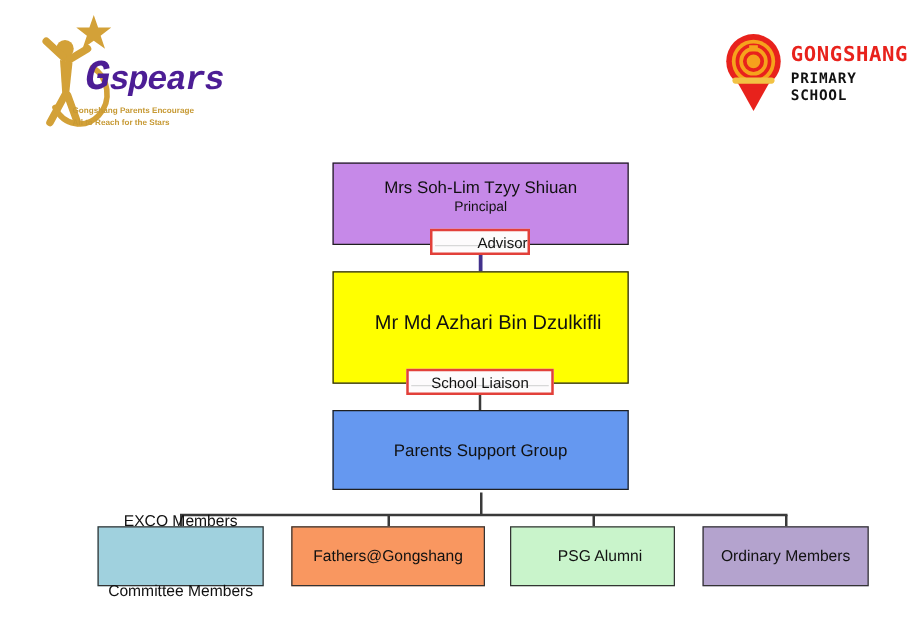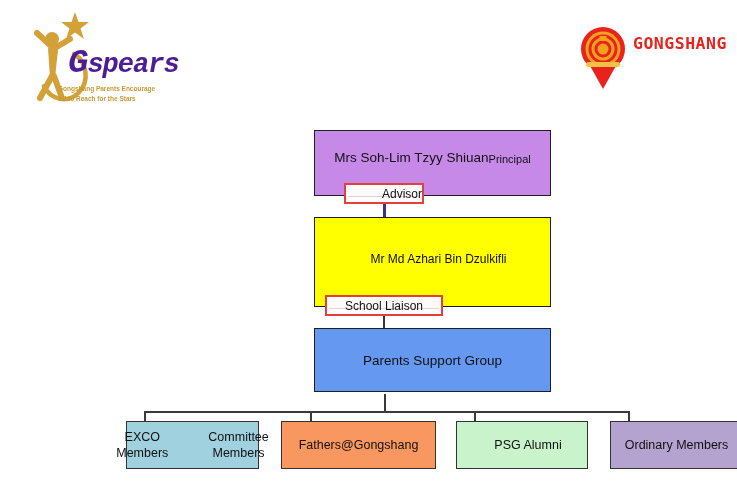--- a/index.html
+++ b/index.html
@@ -16,27 +16,27 @@
                color:#c79a35;font-weight:bold;}
 
   .school-logo{position:absolute;left:580px;top:26px;display:flex;align-items:flex-start;gap:7px;}
   .school-name{display:flex;flex-direction:column;margin-top:9px;}
   .school-name .l1{font-family:"DejaVu Sans Mono",monospace;font-weight:bold;
                    font-size:16.5px;color:#e8221c;letter-spacing:0.5px;line-height:1.05;}
   .school-name .l2{font-family:"DejaVu Sans Mono",monospace;font-weight:bold;
                    font-size:11.5px;color:#111;letter-spacing:0.6px;margin-top:3px;}
 
   
-  .node{position:absolute;display:flex;flex-direction:row;align-items:center;
-        justify-content:center;text-align:center;box-sizing:border-box;margin-left:48px;}
+  .node{position:absolute;display:flex;flex-direction:column;align-items:center;
+        justify-content:center;text-align:center;box-sizing:border-box;}
   .big{border:1.5px solid #1f1f1f;}
   .principal{left:266px;top:130px;width:237px;height:66px;padding-bottom:12px;}
   .principal .name{font-size:13.5px;}
   .principal .role{font-size:11px;margin-top:3px;}
-  .liaison{left:266px;top:217px;width:237px;height:90px;font-size:12px;padding-bottom:6px;padding-left:12px;}
+  .liaison{left:266px;top:217px;width:237px;height:90px;font-size:16px;padding-bottom:6px;padding-left:12px;}
   .psg{left:266px;top:328px;width:237px;height:64px;font-size:13.5px;}
 
   .tag{position:absolute;z-index:5;display:flex;align-items:center;justify-content:center;
        box-sizing:border-box;border:2px solid #e2403a;font-size:12px;}
   .tag .faint{position:absolute;left:2px;right:2px;top:62%;height:1px;background:#d8d8d8;z-index:-1;}
   .advisor{left:344px;top:183px;width:80px;height:21px;}
   .school-liaison{left:325px;top:295px;width:118px;height:21px;align-items:center;}
 
   .child{top:421px;height:48px;border:1.5px solid #333;font-size:12.5px;line-height:1.3;}
   .child .line:empty{display:none;}
@@ -82,20 +82,21 @@
       <polygon points="23,63 9,38 37,38" fill="#e8221c"></polygon>
       <circle cx="23" cy="23" r="22" fill="#e8221c"></circle>
       <circle cx="23" cy="23" r="17.5" fill="#f6a21c"></circle>
       <circle cx="23" cy="23" r="13" fill="none" stroke="#e8221c" stroke-width="3"></circle>
       <circle cx="23" cy="23" r="7" fill="none" stroke="#e8221c" stroke-width="3"></circle>
       <rect x="19.5" y="10" width="7" height="5" fill="#f6a21c"></rect>
       <rect x="6" y="36" width="34" height="5" rx="2.5" fill="#f2c244"></rect>
     </svg>
     <div class="school-name">
       <span class="l1">GONGSHANG</span>
+      <span class="l2">PRIMARY SCHOOL</span>
     </div>
   </div>
 
   <div class="node big principal" style="background-color: rgb(198, 137, 232);">
     <div class="name">Mrs Soh-Lim Tzyy Shiuan</div>
     <div class="role">Principal</div>
   </div>
 
   <div class="tag advisor" style="background-color: rgb(253, 251, 252); padding-left: 36px;">
     <span class="faint"></span>

